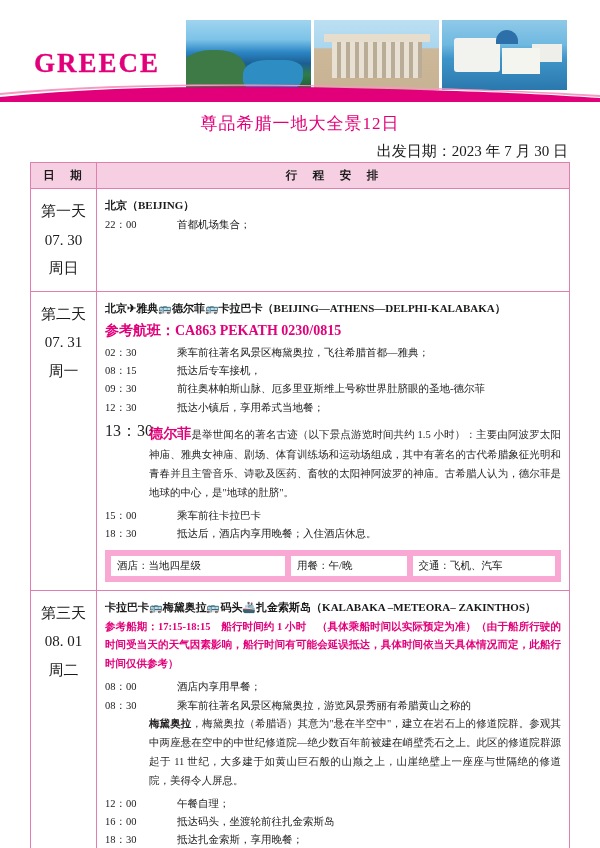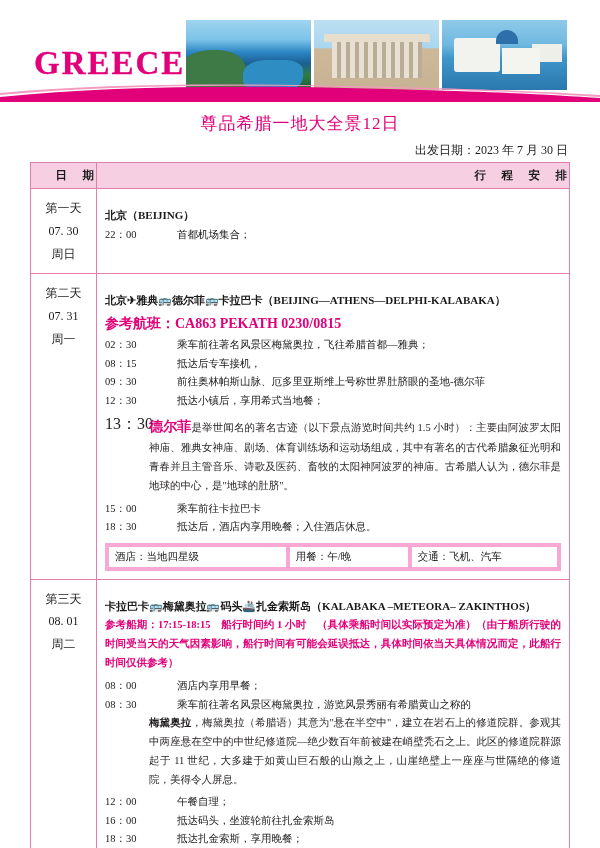--- a/index.html
+++ b/index.html
@@ -18,21 +18,21 @@
   
   .header {
     position:absolute; left:0; top:0; width:600px; height:96px;
   }
   .logo {
     position:absolute; left:34px; top:46px; width:150px; height:34px;
   }
   .logo-text {
     font-family:"Liberation Serif", serif;
     font-weight:bold;
-    font-size:33px;
+    font-size:27px;
     letter-spacing:2px;
     color:#e2007a;
     line-height:34px;
     -webkit-text-stroke:0.3px #e2007a;
   }
   .photos {
     position:absolute; left:186px; top:20px; height:70px; width:382px;
     display:flex; gap:3px;
   }
   .photo { width:125px; height:70px; position:relative; overflow:hidden; }
@@ -82,50 +82,50 @@
   
   .title {
     position:absolute; left:0; top:112px; width:600px;
     text-align:center;
     font-size:17px; font-weight:normal; color:#e2007a;
     font-family:"Liberation Serif", serif;
     letter-spacing:1px;
   }
   .depart {
     position:absolute; right:32px; top:142px;
-    font-size:12px; color:#1a1a1a;
+    font-size:15px; color:#1a1a1a;
   }
   
   .tbl {
     position:absolute; left:30px; top:162px; width:540px;
     border-collapse:collapse;
     table-layout:fixed;
   }
   .tbl td, .tbl th {
     border:1px solid #e07fae;
     vertical-align:top;
   }
   .thead td {
     background:#f6cfe2;
-    text-align:right;
+    text-align:center;
     font-weight:bold;
     font-size:11.5px;
     padding:5px 0;
     letter-spacing:2px;
     color:#1a1a1a;
   }
   .col-date { width:66px; }
   .daycell {
     text-align:center;
-    font-size:12px;
+    font-size:15px;
     line-height:1.9;
     padding:8px 2px;
     color:#1a1a1a;
   }
-  .bodycell { padding:16px 8px 8px 8px; }
+  .bodycell { padding:6px 8px 8px 8px; }
   .line {
     font-size:10.5px;
     line-height:1.75;
     color:#1a1a1a;
     display:flex;
   }
   .time {
     width:44px; flex:0 0 44px;
     white-space:nowrap;
   }
@@ -145,21 +145,21 @@
   }
   .hang { display:flex; }
   .hang .time { width:44px; flex:0 0 44px; }
   .sub-tbl {
     width:100%;
     border-collapse:collapse;
     margin-top:6px;
     table-layout:fixed;
   }
   .sub-tbl td {
-    border:4px solid #f9a8d4;
+    border:6px solid #f9a8d4;
     font-size:10.5px;
     padding:3px 6px;
     color:#1a1a1a;
   }
   .mt4 { margin-top:4px; }
 </style>
 </head>
 <body>
 
 <div class="page">

